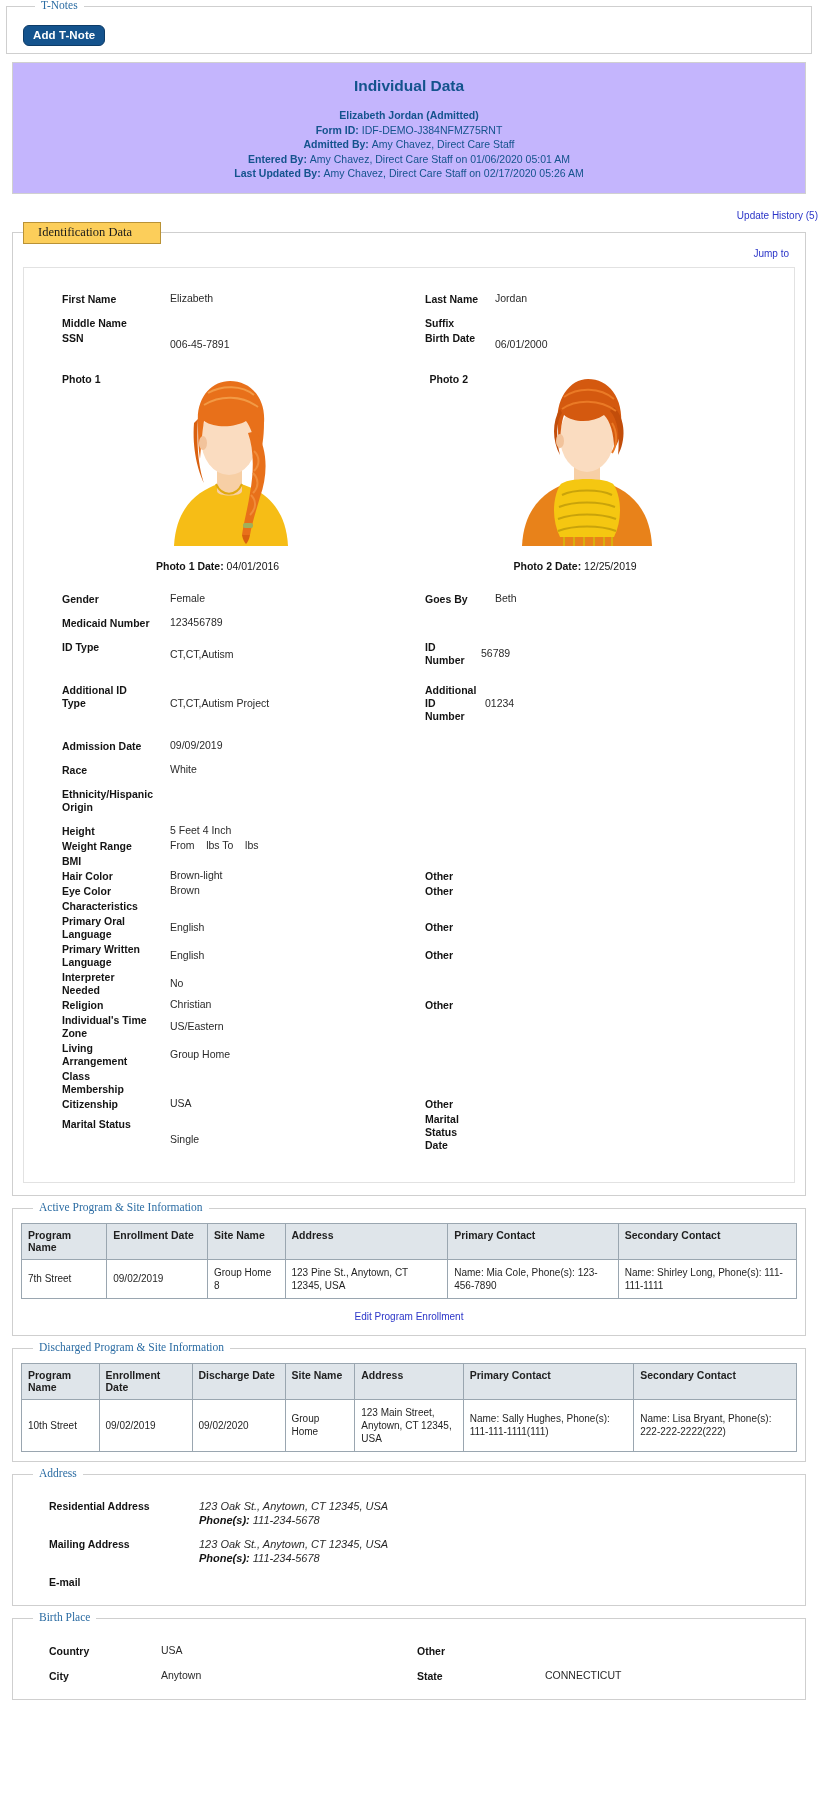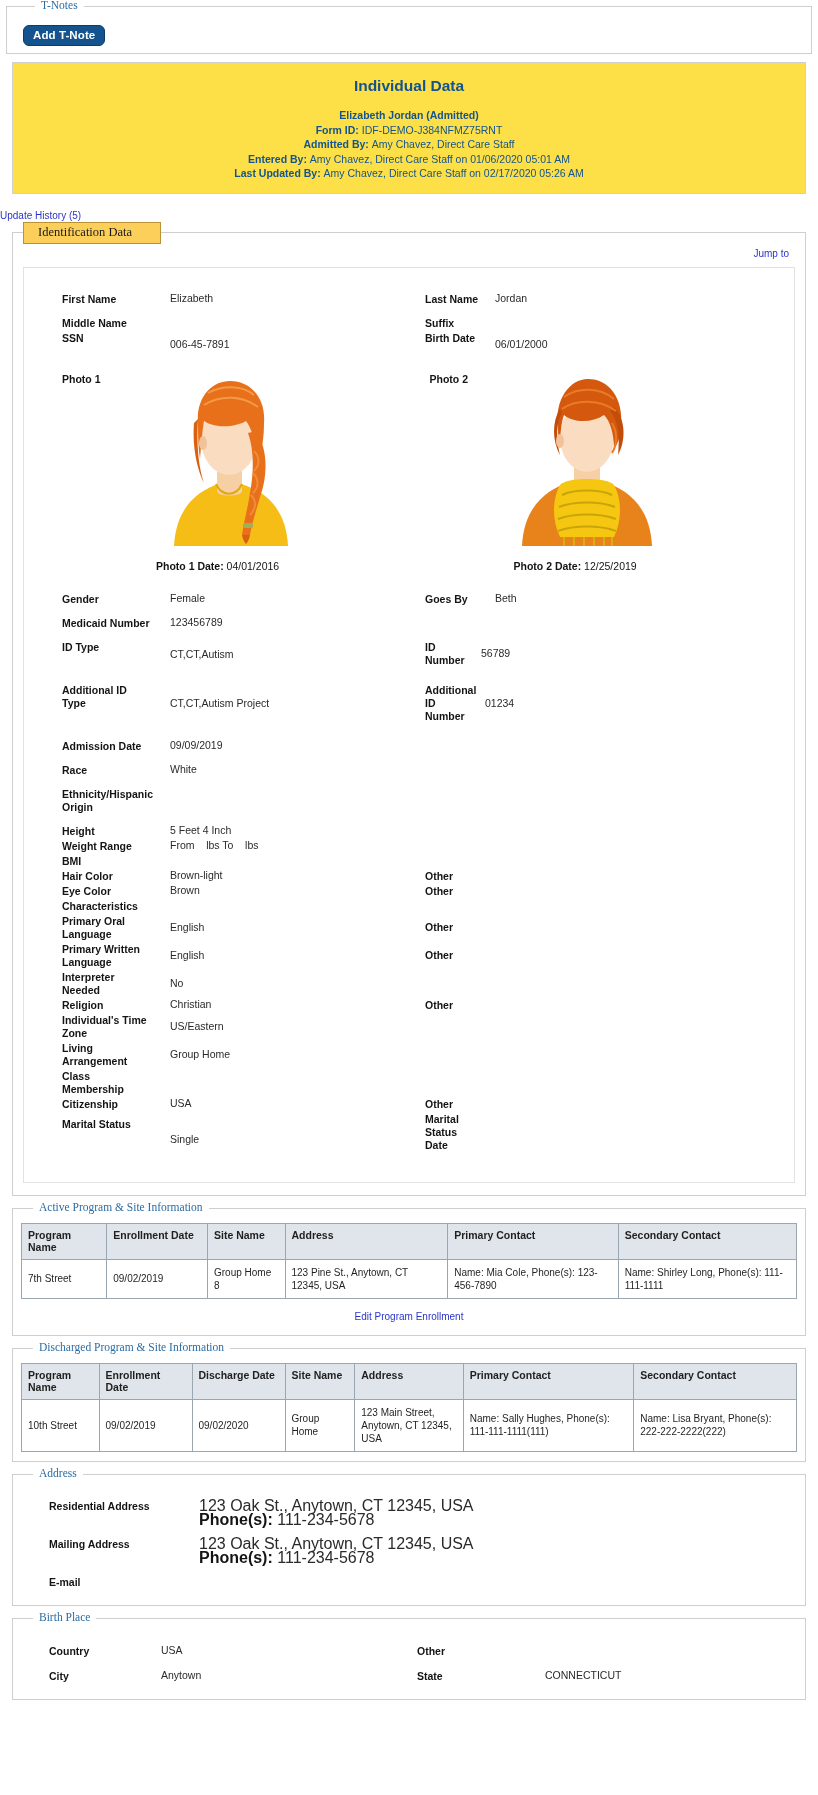--- a/index.html
+++ b/index.html
@@ -55,21 +55,21 @@
     font-weight: bold;
     padding: 3px 9px 4px 9px;
     cursor: pointer;
     font-family: "Liberation Sans", sans-serif;
     letter-spacing: .1px;
   }
 
   
   #header-box {
     margin: 8px 12px 0 12px;
-    background: #fde047;
+    background: #c4b5fd;
     border: 1px solid #d0d0d0;
     text-align: center;
     padding: 14px 8px 12px 8px;
   }
   #header-box .title {
     color: #14538d;
     font-weight: bold;
     font-size: 15.5px;
     margin-bottom: 13px;
   }
@@ -77,21 +77,21 @@
     color: #14538d;
     font-size: 10.5px;
     line-height: 14.5px;
     font-weight: bold;
   }
   #header-box .line .val {
     font-weight: normal;
   }
 
   .centerlink {
-    text-align: left;
+    text-align: right;
     margin: 11px 0 9px 0;
   }
   a.lnk {
     color: #2b35c8;
     font-size: 10px;
     text-decoration: none;
     cursor: pointer;
   }
 
   
@@ -225,21 +225,21 @@
     padding: 7px 0 2px 0;
   }
 
   
   .arow {
     display: flex;
     margin-top: 10px;
     padding: 0 4px;
   }
   .arow .flabel { width: 150px; margin-left: 24px; flex: none; }
-  .arow .avals { font-size: 16px; color: #2a2a2a; line-height: 14px; }
+  .arow .avals { font-size: 11px; color: #2a2a2a; line-height: 14px; font-style: italic; }
   .avals .ph { font-weight: bold; color: #141414; }
 
   
   .bprow { display: flex; margin-top: 11px; padding: 0 4px; }
   .bpcol { display: flex; width: 50%; }
   .bpcol .flabel { width: 108px; margin-left: 24px; flex: none; }
   .bpcol.r .flabel { width: 100px; margin-left: 8px; }
   .bpcol .fvalue { margin-left: 4px; }
 
   .pad-bottom { height: 18px; }

